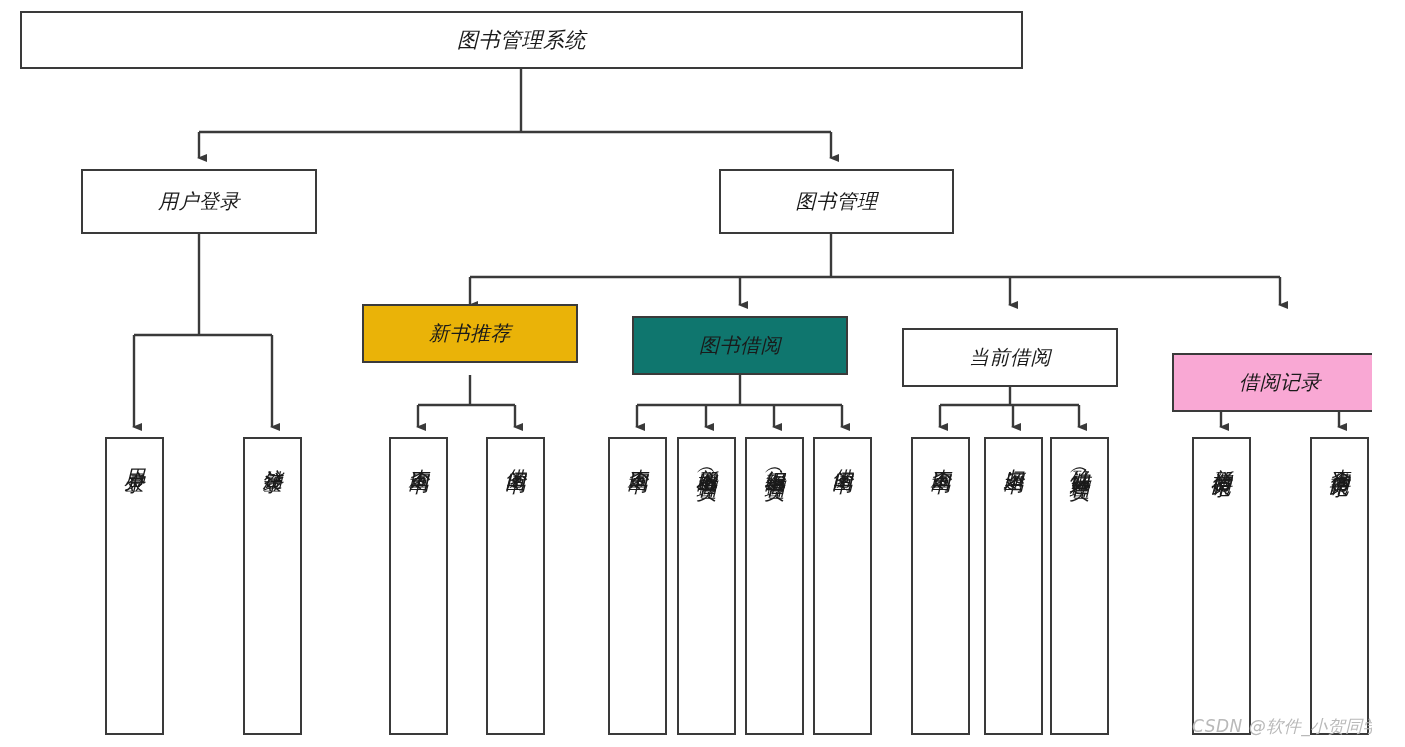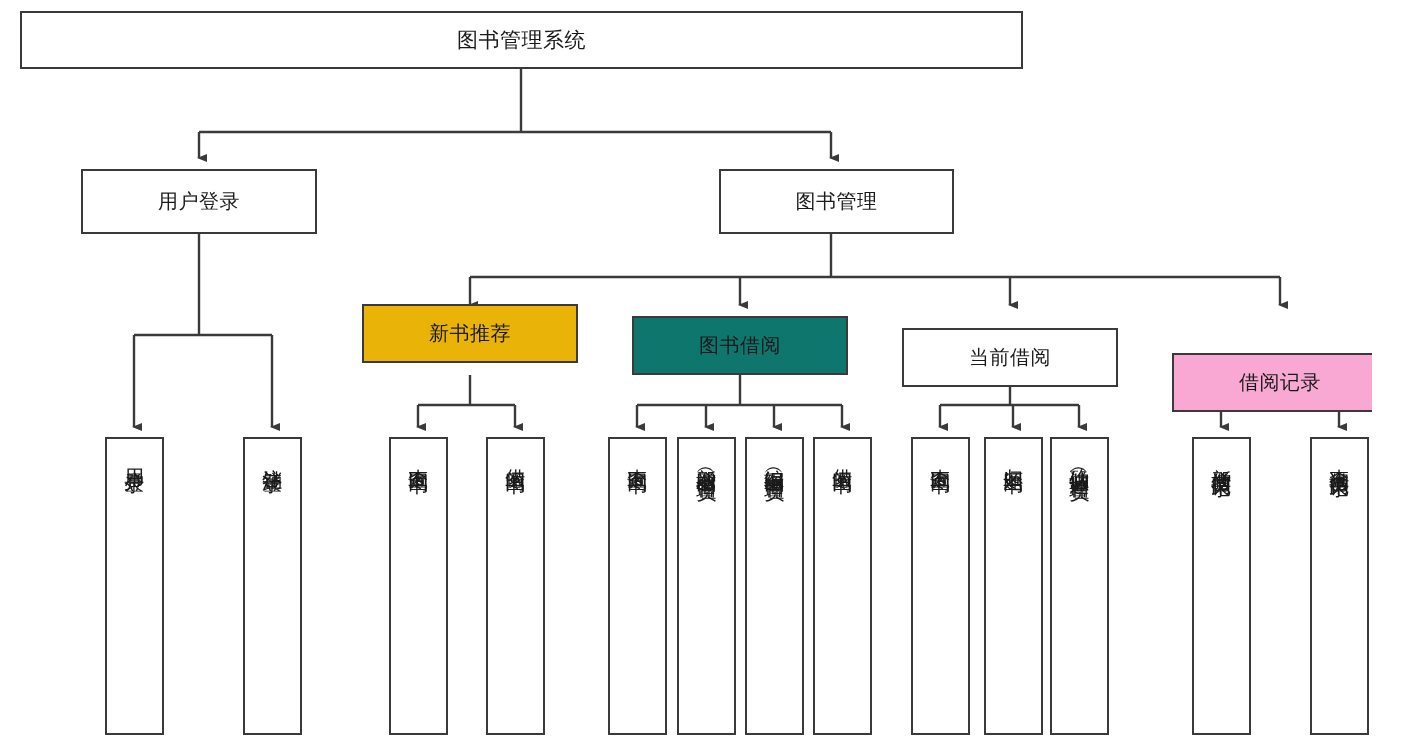--- a/index.html
+++ b/index.html
@@ -10,20 +10,21 @@
   }
   body {
     font-family: "DejaVu Sans", "Liberation Sans", sans-serif;
   }
   #canvas {
     position: relative;
     width: 1372px;
     height: 747px;
     background: #ffffff;
     overflow: hidden;
+    font-style: italic;
   }
   #edges {
     position: absolute;
     left: 0;
     top: 0;
     width: 1405px;
     height: 747px;
     pointer-events: none;
   }
   .node {
@@ -190,14 +191,15 @@
         <span class="label">确认归还（管理员）</span>
       </div>
       <div class="node leaf" style="left: 1192px; top: 437px; width: 59px; height: 298px; border-color: rgb(58, 58, 58); background: rgb(255, 255, 255); color: rgb(26, 26, 26);">
         <span class="label">新增借阅记录</span>
       </div>
       <div class="node leaf" style="left: 1310px; top: 437px; width: 59px; height: 298px; border-color: rgb(58, 58, 58); background: rgb(255, 255, 255); color: rgb(26, 26, 26);">
         <span class="label">查询借阅记录</span>
       </div>
     </div>
 
+  <div class="watermark" style="left: 1192px; top: 715px; color: rgb(185, 185, 185);">CSDN @软件_小贺同学</div>
 
 </div>
 
 </body></html>

